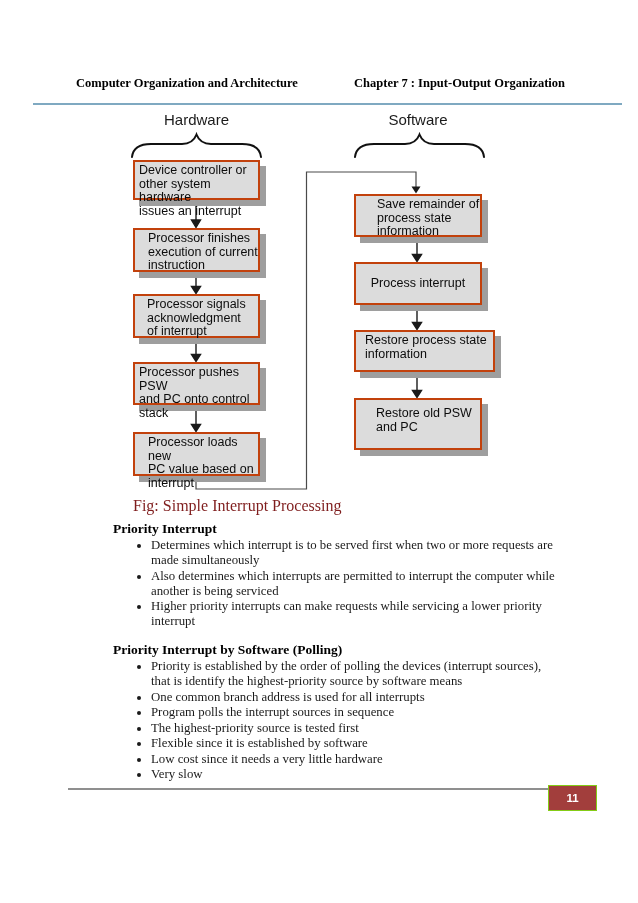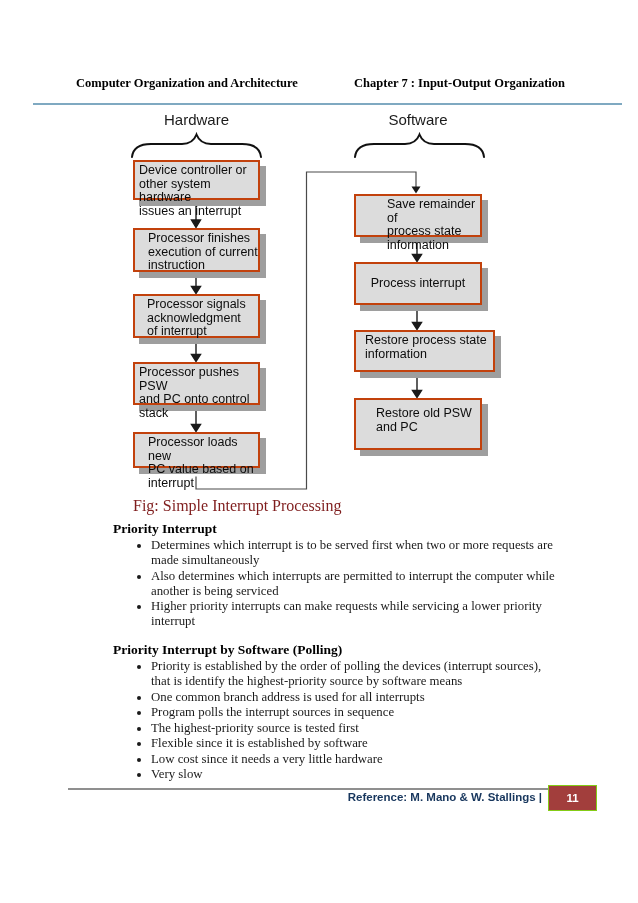--- a/index.html
+++ b/index.html
@@ -100,28 +100,28 @@
   <div class="fbox" style="left:133px;top:294px;width:127px;height:44px">
     <div class="fbox-txt" style="padding-left:12px">Processor signals
 acknowledgment
 of interrupt</div>
   </div>
   <div class="fbox" style="left:133px;top:362px;width:127px;height:43px">
     <div class="fbox-txt" style="padding-left:4px">Processor pushes PSW
 and PC onto control
 stack</div>
   </div>
-  <div class="fbox" style="left:133px;top:432px;width:127px;height:36px">
+  <div class="fbox" style="left:133px;top:432px;width:127px;height:44px">
     <div class="fbox-txt" style="padding-left:13px">Processor loads new
 PC value based on
 interrupt</div>
   </div>
 
   <div class="fbox" style="left:354px;top:194px;width:128px;height:43px">
-    <div class="fbox-txt" style="padding-left:31px">Save remainder of
+    <div class="fbox-txt" style="padding-left:21px">Save remainder of
 process state
 information</div>
   </div>
   <div class="fbox vcenter" style="left:354px;top:262px;width:128px;height:43px">
     <div class="fbox-txt">Process interrupt</div>
   </div>
   <div class="fbox" style="left:354px;top:330px;width:141px;height:42px">
     <div class="fbox-txt" style="padding-left:9px">Restore process state
 information</div>
   </div>
@@ -149,16 +149,15 @@
         <li>Program polls the interrupt sources in sequence</li>
         <li>The highest-priority source is tested first</li>
         <li>Flexible since it is established by software</li>
         <li>Low cost since it needs a very little hardware</li>
         <li>Very slow</li>
       </ul>
     </div>
   </div>
 
   <div class="ftr-rule"></div>
-  <div class="ftr-ref">Reference: M. Mano &amp; W. Stallings |</div>
   <div class="page-num">11</div>
 
 </div>
 
 </body></html>

